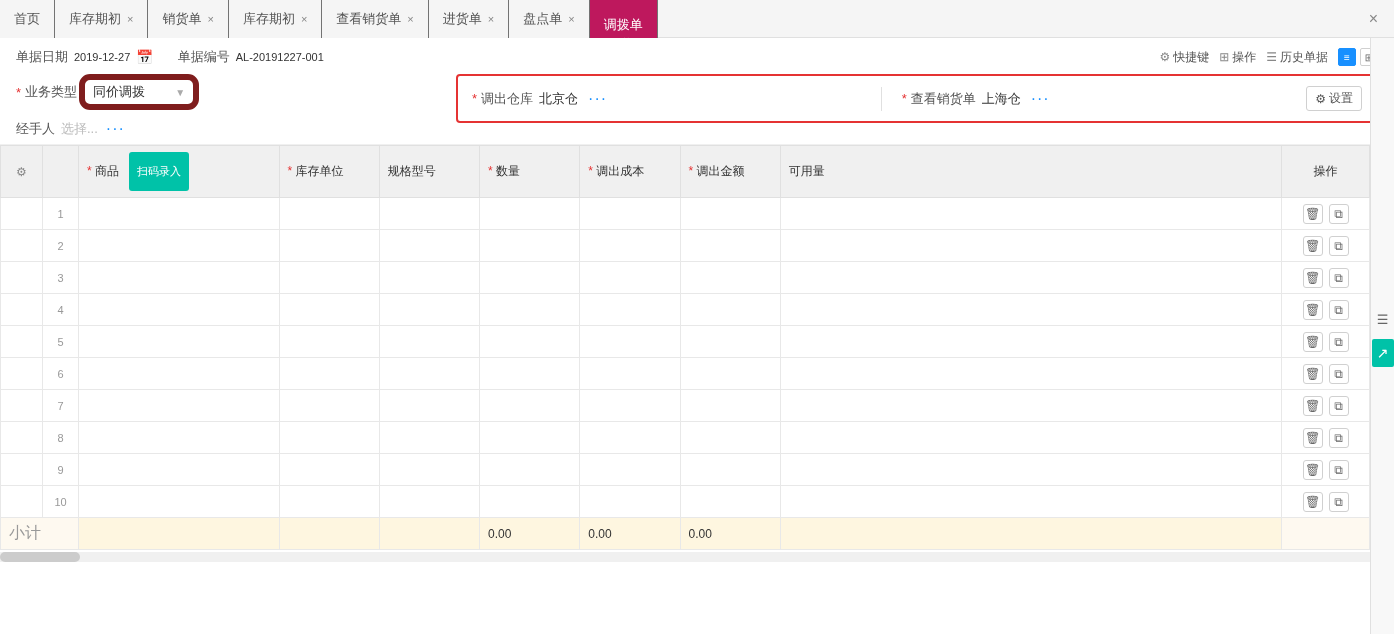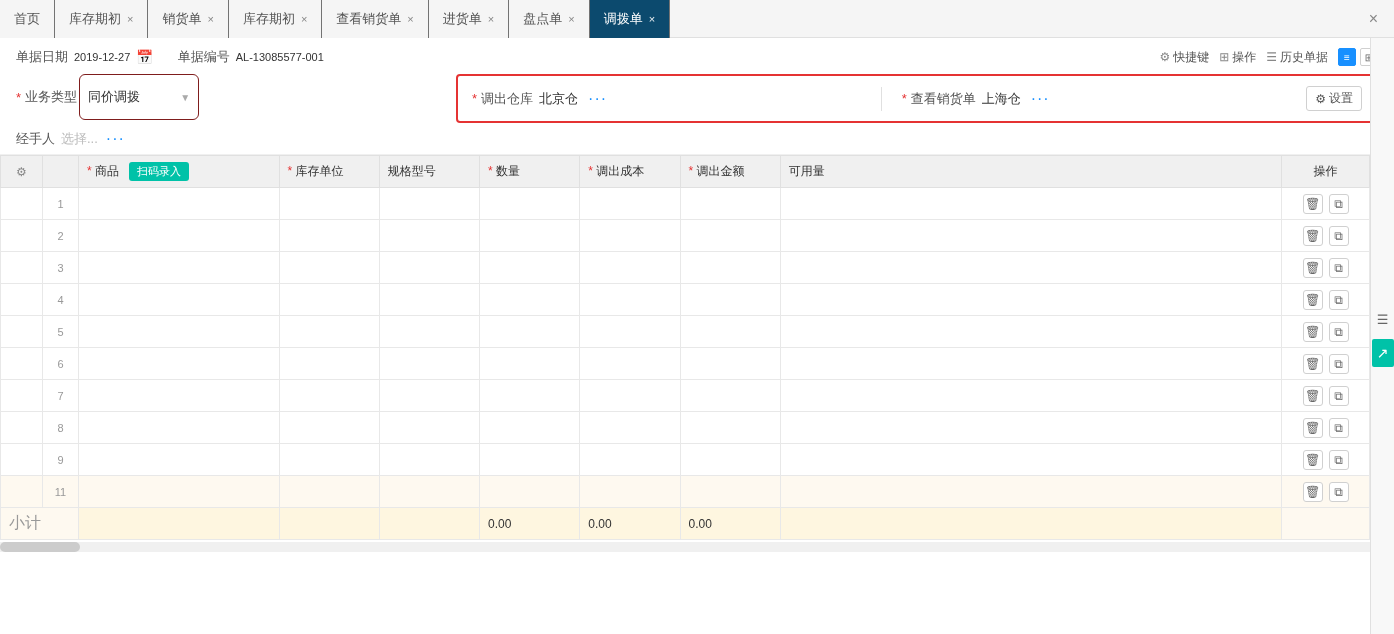--- a/index.html
+++ b/index.html
@@ -21,22 +21,23 @@
       height: 38px;
       cursor: pointer;
       font-size: 13px;
       color: #555;
       border-right: 1px solid #737373;
       white-space: nowrap;
       background: #f5f5f5;
       text-align: right;
     }
     .tab-item.active {
-      background: #0c4a6e;
+      background: #be185d;
       color: #fff;
+      flex-direction: column;
     }
     .tab-item .tab-close {
       margin-left: 6px;
       font-size: 11px;
       color: inherit;
       opacity: 0.7;
       cursor: pointer;
     }
     .tab-item.active .tab-close { color: #fff; opacity: 0.9; }
     .tab-window-close {
@@ -151,23 +152,23 @@
     .business-type-select {
       display: flex;
       align-items: center;
       margin-right: 20px;
     }
     .business-type-select .req { color: #e53333; margin-right: 4px; }
     .business-type-select label { color: #555; margin-right: 6px; }
     .select-control {
       display: flex;
       align-items: center;
-      border: 1px solid #7f1d1d;
-      border-radius: 6px;
-      padding: 13px 8px;
+      border: 6px solid #7f1d1d;
+      border-radius: 11px;
+      padding: 3px 8px;
       min-width: 120px;
       cursor: pointer;
       background: #fff;
     }
     .select-control .val { flex: 1; color: #333; }
     .select-control .arrow { color: #aaa; font-size: 10px; margin-left: 6px; }
     .agent-field {
       display: flex;
       align-items: center;
     }
@@ -218,21 +219,21 @@
       align-items: center;
       justify-content: center;
       color: #888;
       cursor: pointer;
     }
     .scan-btn {
       background: #00c2a8;
       color: #fff;
       border: none;
       border-radius: 3px;
-      padding: 2px 8px;
+      padding: 12px 8px;
       font-size: 11px;
       cursor: pointer;
       white-space: nowrap;
     }
     .col-ops {
       text-align: center;
       min-width: 60px;
     }
     .ops-cell {
       display: flex;
@@ -381,21 +382,21 @@
     <div class="form-header">
 
       <div class="header-row1">
         <div class="form-field">
           <label>单据日期</label>
           <span class="field-value">2019-12-27</span>
           <span class="date-icon">📅</span>
         </div>
         <div class="form-field">
           <label>单据编号</label>
-          <span class="field-value">AL-13085577-001</span>
+          <span class="field-value">AL-20191227-001</span>
         </div>
 
         <div class="toolbar-right">
           <div class="toolbar-btn">
             <span style="color:#888">⚙</span>
             <span>快捷键</span>
           </div>
           <div class="toolbar-btn">
             <span style="color:#888">⊞</span>
             <span>操作</span>
@@ -652,38 +653,38 @@
             <td></td>
             <td></td>
             <td></td>
             <td class="col-ops">
               <div class="ops-cell">
                 <div class="op-icon">🗑</div>
                 <div class="op-icon">⧉</div>
               </div>
             </td>
           </tr>
-
-          <tr style="background:#fef9f0;">
-            <td class="col-settings"></td>
-            <td class="row-num">11</td>
-            <td style="background:#fef9f0;"></td>
-            <td style="background:#fef9f0;"></td>
-            <td style="background:#fef9f0;"></td>
-            <td style="background:#fef9f0;"></td>
-            <td style="background:#fef9f0;"></td>
-            <td style="background:#fef9f0;"></td>
-            <td style="background:#fef9f0;"></td>
-            <td class="col-ops" style="background:#fef9f0;">
-              <div class="ops-cell">
-                <div class="op-icon">🗑</div>
-                <div class="op-icon">⧉</div>
-              </div>
-            </td>
-          </tr>
+          <tr>
+            <td class="col-settings"></td>
+            <td class="row-num">10</td>
+            <td></td>
+            <td></td>
+            <td></td>
+            <td></td>
+            <td></td>
+            <td></td>
+            <td></td>
+            <td class="col-ops">
+              <div class="ops-cell">
+                <div class="op-icon">🗑</div>
+                <div class="op-icon">⧉</div>
+              </div>
+            </td>
+          </tr>
+
 
           <tr style="background:#fef9f0;">
             <td colspan="2">
               <span class="subtotal-label">小计</span>
             </td>
             <td style="background:#fef6e0;"></td>
             <td style="background:#fef6e0;"></td>
             <td style="background:#fef6e0;"></td>
             <td style="background:#fef6e0;">0.00</td>
             <td style="background:#fef6e0;">0.00</td>

